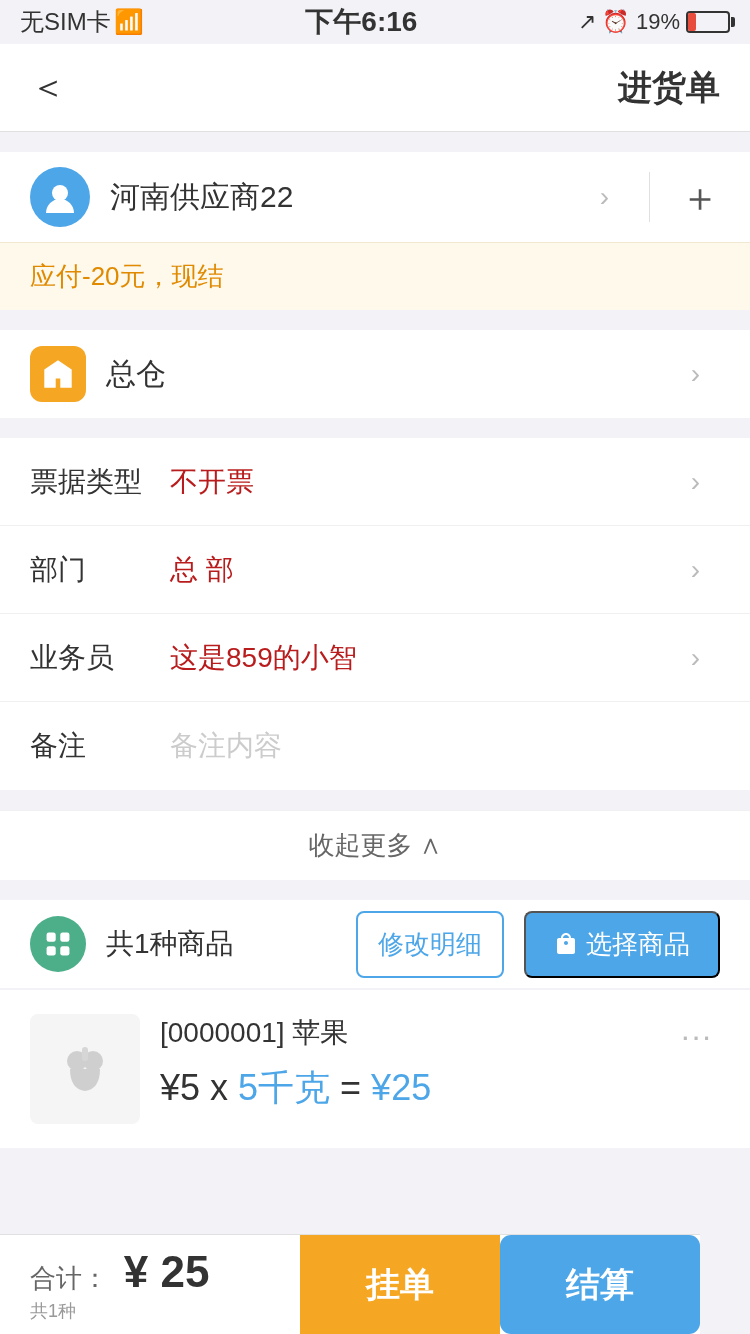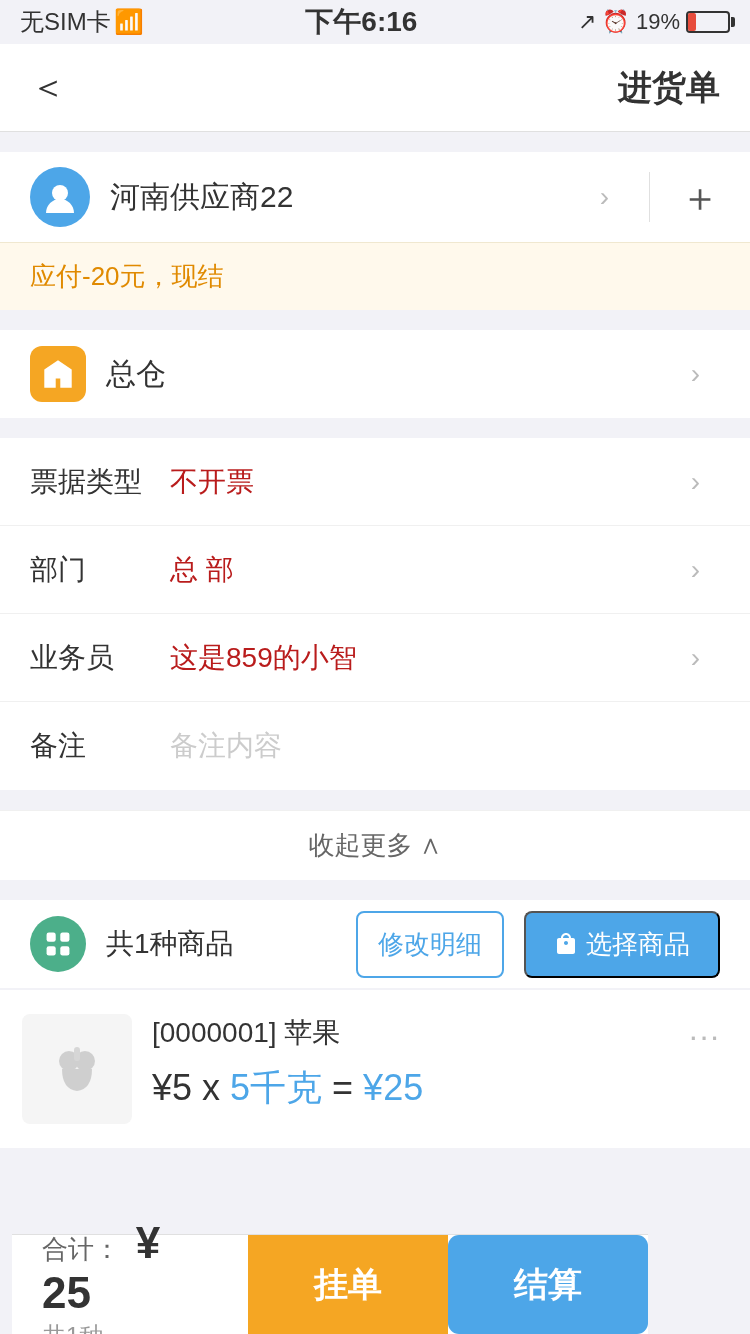--- a/index.html
+++ b/index.html
@@ -258,21 +258,21 @@
       align-items: center;
       gap: 8px;
       white-space: nowrap;
     }
 
     
     .product-item {
       background: #fff;
       display: flex;
       align-items: flex-start;
-      padding: 24px 22px;
+      padding: 24px 30px;
       margin-top: 2px;
       gap: 20px;
     }
     .product-thumb {
       width: 110px;
       height: 110px;
       background: #f5f5f5;
       border-radius: 8px;
       display: flex;
       align-items: center;
@@ -297,22 +297,22 @@
       color: #bbb;
       font-size: 32px;
       cursor: pointer;
       padding: 4px 8px;
     }
 
     
     .bottom-bar {
       position: fixed;
       bottom: 0;
-      left: 12px;
-      width: 636px;
+      left: 0;
+      width: 700px;
       height: 100px;
       display: flex;
       align-items: center;
       background: #fff;
       border-top: 1px solid #e0e0e0;
     }
     .total-area {
       flex: 1;
       padding: 0 30px;
     }
@@ -321,21 +321,21 @@
       color: #666;
       display: inline;
     }
     .total-amount {
       font-size: 44px;
       font-weight: 600;
       color: #333;
       margin-left: 8px;
     }
     .total-count {
-      font-size: 24px;
+      font-size: 18px;
       color: #999;
       margin-top: 2px;
     }
     .btn-hang {
       width: 200px;
       height: 100%;
       background: #f5a623;
       color: #fff;
       font-size: 34px;
       font-weight: 600;

